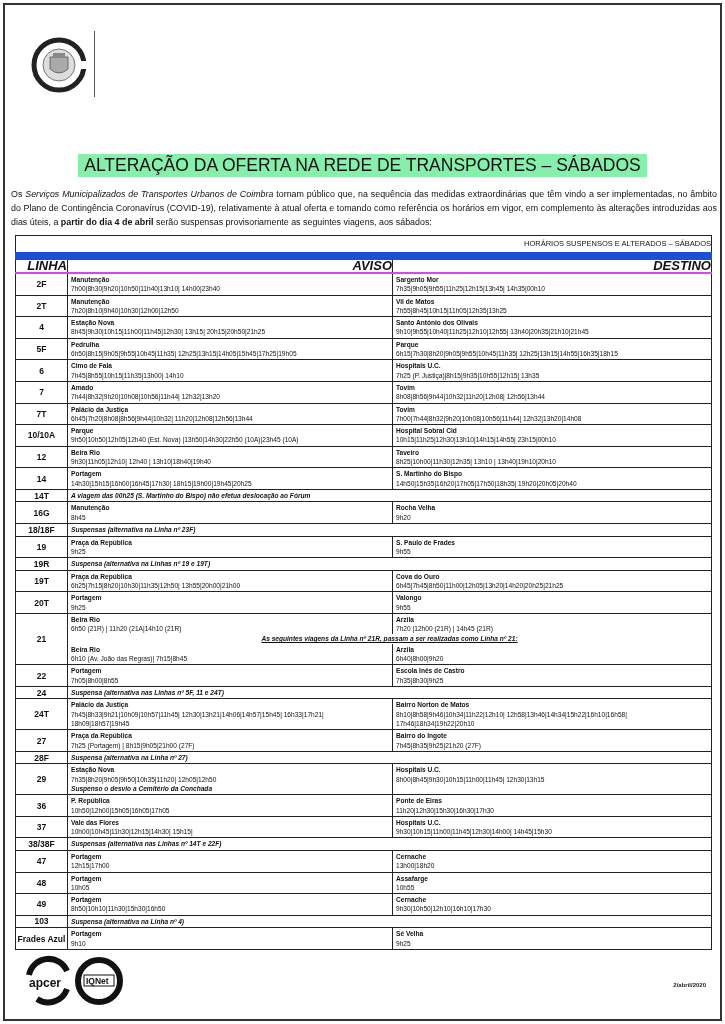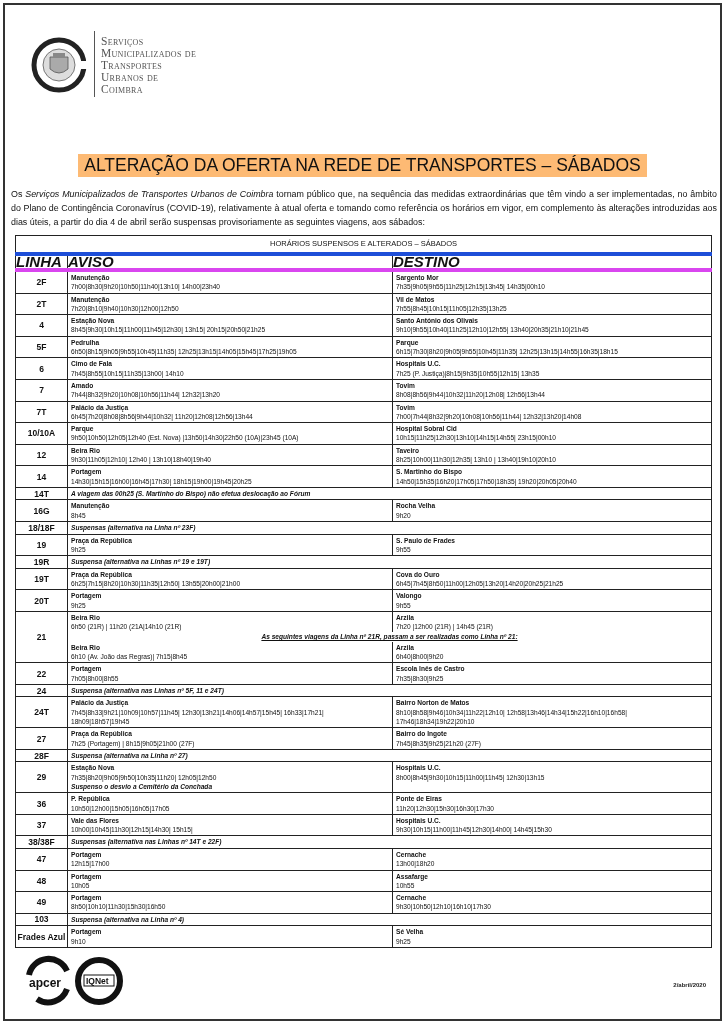--- a/index.html
+++ b/index.html
@@ -20,34 +20,34 @@
   .aviso {
     position: absolute; right: 14px; top: 30px; font-family: "Liberation Sans", sans-serif;
     font-weight: bold; font-style: italic; font-size: 56px; line-height: 56px; letter-spacing: 1px; color: #000;
   }
   .title {
     position: absolute; left: 0; top: 114px; width: 100%; text-align: center;
     font-family: "Liberation Sans", sans-serif; font-weight: bold; font-size: 24px; color: #111;
   }
   .subtitle-wrap { position: absolute; left: 0; top: 149px; width: 100%; text-align: center; }
   .subtitle {
-    display: inline-block; background: #fdba74; padding: 1px 6px; font-size: 17.5px; color: #111;
+    display: inline-block; background: #86efac; padding: 1px 6px; font-size: 17.5px; color: #111;
     font-family: "Liberation Sans", sans-serif;
   }
   .intro {
     position: absolute; left: 6px; top: 182px; width: 706px; font-size: 8.9px; line-height: 14px;
     text-align: justify; color: #111;
   }
   .intro i { font-style: italic; }
-  .intro b { font-weight: normal; }
+  .intro b { font-weight: bold; }
   .table-wrap { position: absolute; left: 10px; top: 230px; width: 697px; }
   table { width: 100%; border-collapse: collapse; font-size: 6.6px; }
   td, th { border: 1px solid #222; vertical-align: top; }
-  .t-title { text-align: center; font-size: 7.5px; font-weight: normal; height: 16px; line-height: 16px; border-bottom: 4px solid #1d4ed8; }
-  .col-h { font-style: italic; font-weight: bold; font-size: 15px; text-align: left; height: 13px; line-height: 12px; border-bottom: 4px solid #d946ef; }
+  .t-title { text-align: right; font-size: 7.5px; font-weight: normal; height: 16px; line-height: 16px; border-bottom: 8px solid #1d4ed8; }
+  .col-h { font-style: italic; font-weight: bold; font-size: 13px; text-align: right; height: 13px; line-height: 12px; border-bottom: 2px solid #d946ef; }
   .linha { width: 52px; text-align: center; vertical-align: middle; font-weight: bold; font-size: 8.5px; margin-top: 12px; }
   .orig { width: 325px; padding: 1px 3px; }
   .dest { padding: 1px 3px; }
   .place { font-weight: bold; display: block; line-height: 9.3px; }
   .times { display: block; line-height: 9.3px; white-space: nowrap; }
   .note { font-style: italic; font-weight: bold; line-height: 9.5px; padding: 1px 3px; }
   .note-21 { font-style: italic; font-weight: bold; text-decoration: underline; text-align: center; display: block; line-height: 9.3px; }
   tr.row td { border-bottom: 1.5px solid #222; }
   .footer-logos { position: absolute; left: 18px; top: 950px; width: 110px; height: 52px; }
   .date { position: absolute; right: 14px; top: 977px; font-size: 6px; font-weight: bold; color: #222; }
@@ -59,27 +59,20 @@
 
   <div class="header">
     <svg class="logo" viewBox="0 0 56 56">
       <circle cx="28" cy="28" r="25" fill="none" stroke="#222" stroke-width="5"></circle>
       <rect x="46" y="24" width="10" height="8" fill="#fff"></rect>
       <circle cx="28" cy="28" r="16" fill="#ddd" stroke="#777" stroke-width="1"></circle>
       <path d="M19 20 h18 v12 q-9 8 -18 0 z" fill="#aaa" stroke="#555" stroke-width="0.8"></path>
       <rect x="22" y="16" width="12" height="4" fill="#888"></rect>
     </svg>
     <div class="logo-divider"></div>
-    <div class="org-name">
-      <div>Serviços</div>
-      <div>Municipalizados de</div>
-      <div>Transportes</div>
-      <div>Urbanos de</div>
-      <div>Coimbra</div>
-    </div>
   </div>
 
   <div class="subtitle-wrap">
     <span class="subtitle">ALTERAÇÃO DA OFERTA NA REDE DE TRANSPORTES – SÁBADOS</span>
   </div>
 
   <div class="intro"><span>Os </span><i>Serviços Municipalizados de Transportes Urbanos de Coimbra</i><span> tornam público que, na sequência das medidas extraordinárias que têm vindo a ser implementadas, no âmbito do Plano de Contingência Coronavírus (COVID-19), relativamente à atual oferta e tomando como referência os horários em vigor, em complemento às alterações introduzidas aos dias úteis, a </span><b>partir do dia 4 de abril</b><span> serão suspensas provisoriamente as seguintes viagens, aos sábados:</span></div>
 
   <div class="table-wrap">
     <table>

